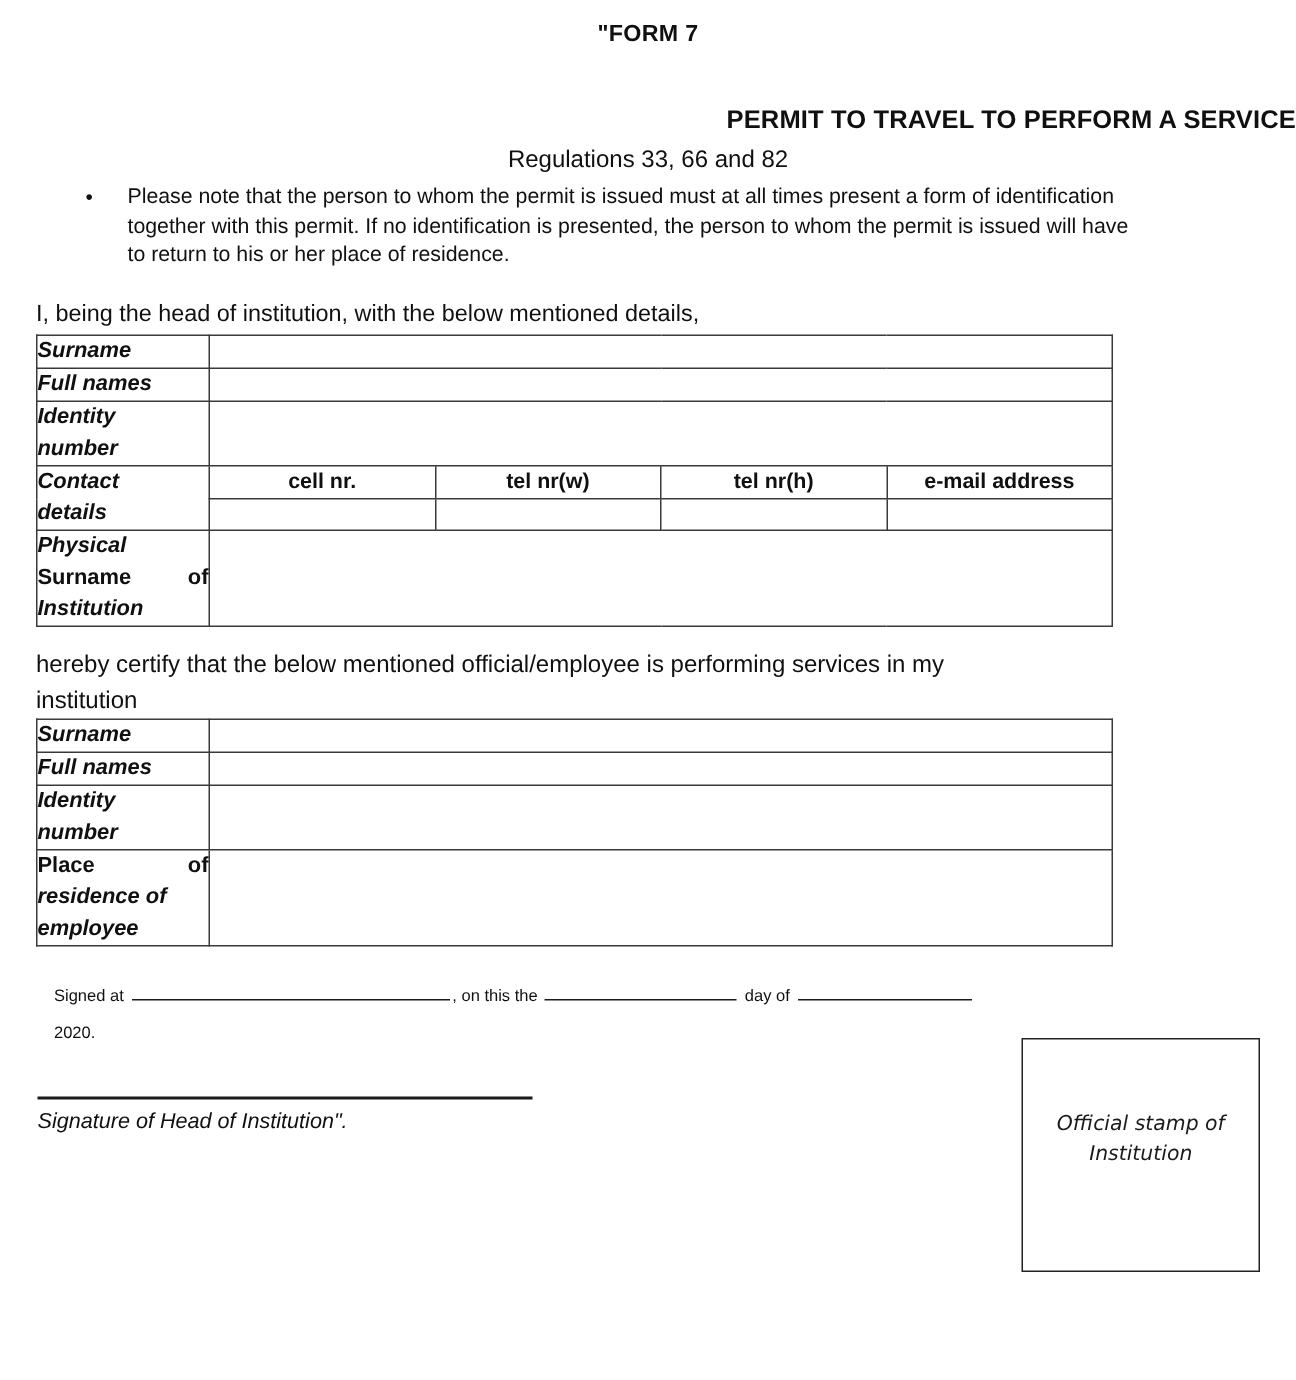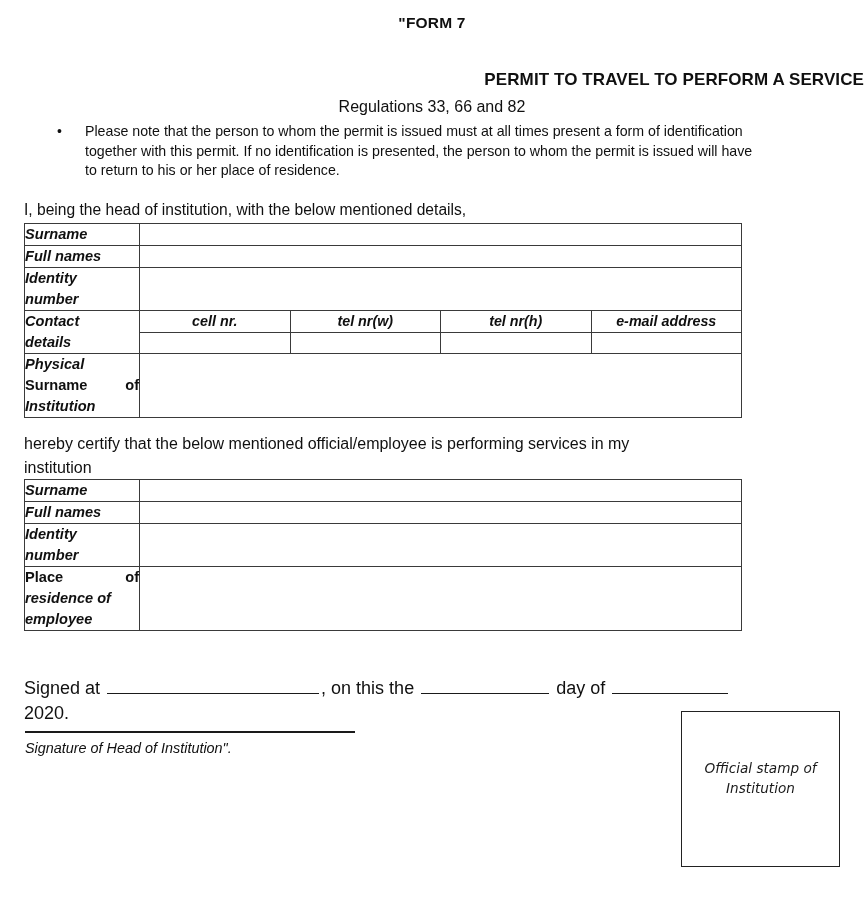--- a/index.html
+++ b/index.html
@@ -135,35 +135,33 @@
   }
   td.value-cell {
     background: #ffffff;
   }
   td.col-head {
     font-size: 14.3px;
     font-weight: bold;
     text-align: center;
     line-height: 21px;
     padding: 1px 2px 2px 2px;
-    font-style: italic;
   }
 
   #table-head-details { left: 24px; top: 223px; width: 718px; }
   #table-employee    { left: 24px; top: 479px; width: 718px; }
 
   
   .signed-line {
     position: absolute;
-    left: 24px;
+    left: 36px;
     top: 652px;
     width: 740px;
-    font-size: 18px;
+    font-size: 11px;
     line-height: 25px;
-    margin-top: 24px;
   }
   .blank {
     display: inline-block;
     border-bottom: 1.6px solid #1a1a1a;
     vertical-align: baseline;
     height: 14px;
     margin: 0 2px;
   }
   .blank-1 { width: 212px; }
   .blank-2 { width: 128px; }
@@ -193,21 +191,20 @@
     position: absolute;
     left: 681px;
     top: 692px;
     width: 159px;
     height: 156px;
     border: 1.6px solid #222222;
     box-sizing: border-box;
     display: flex;
     align-items: center;
     justify-content: center;
-    margin-top: 19px;
   }
   .stamp-text {
     font-family: "DejaVu Sans", sans-serif;
     font-style: italic;
     font-size: 13.6px;
     line-height: 20px;
     text-align: center;
     color: #1a1a1a;
     padding-bottom: 22px;
     width: 130px;

